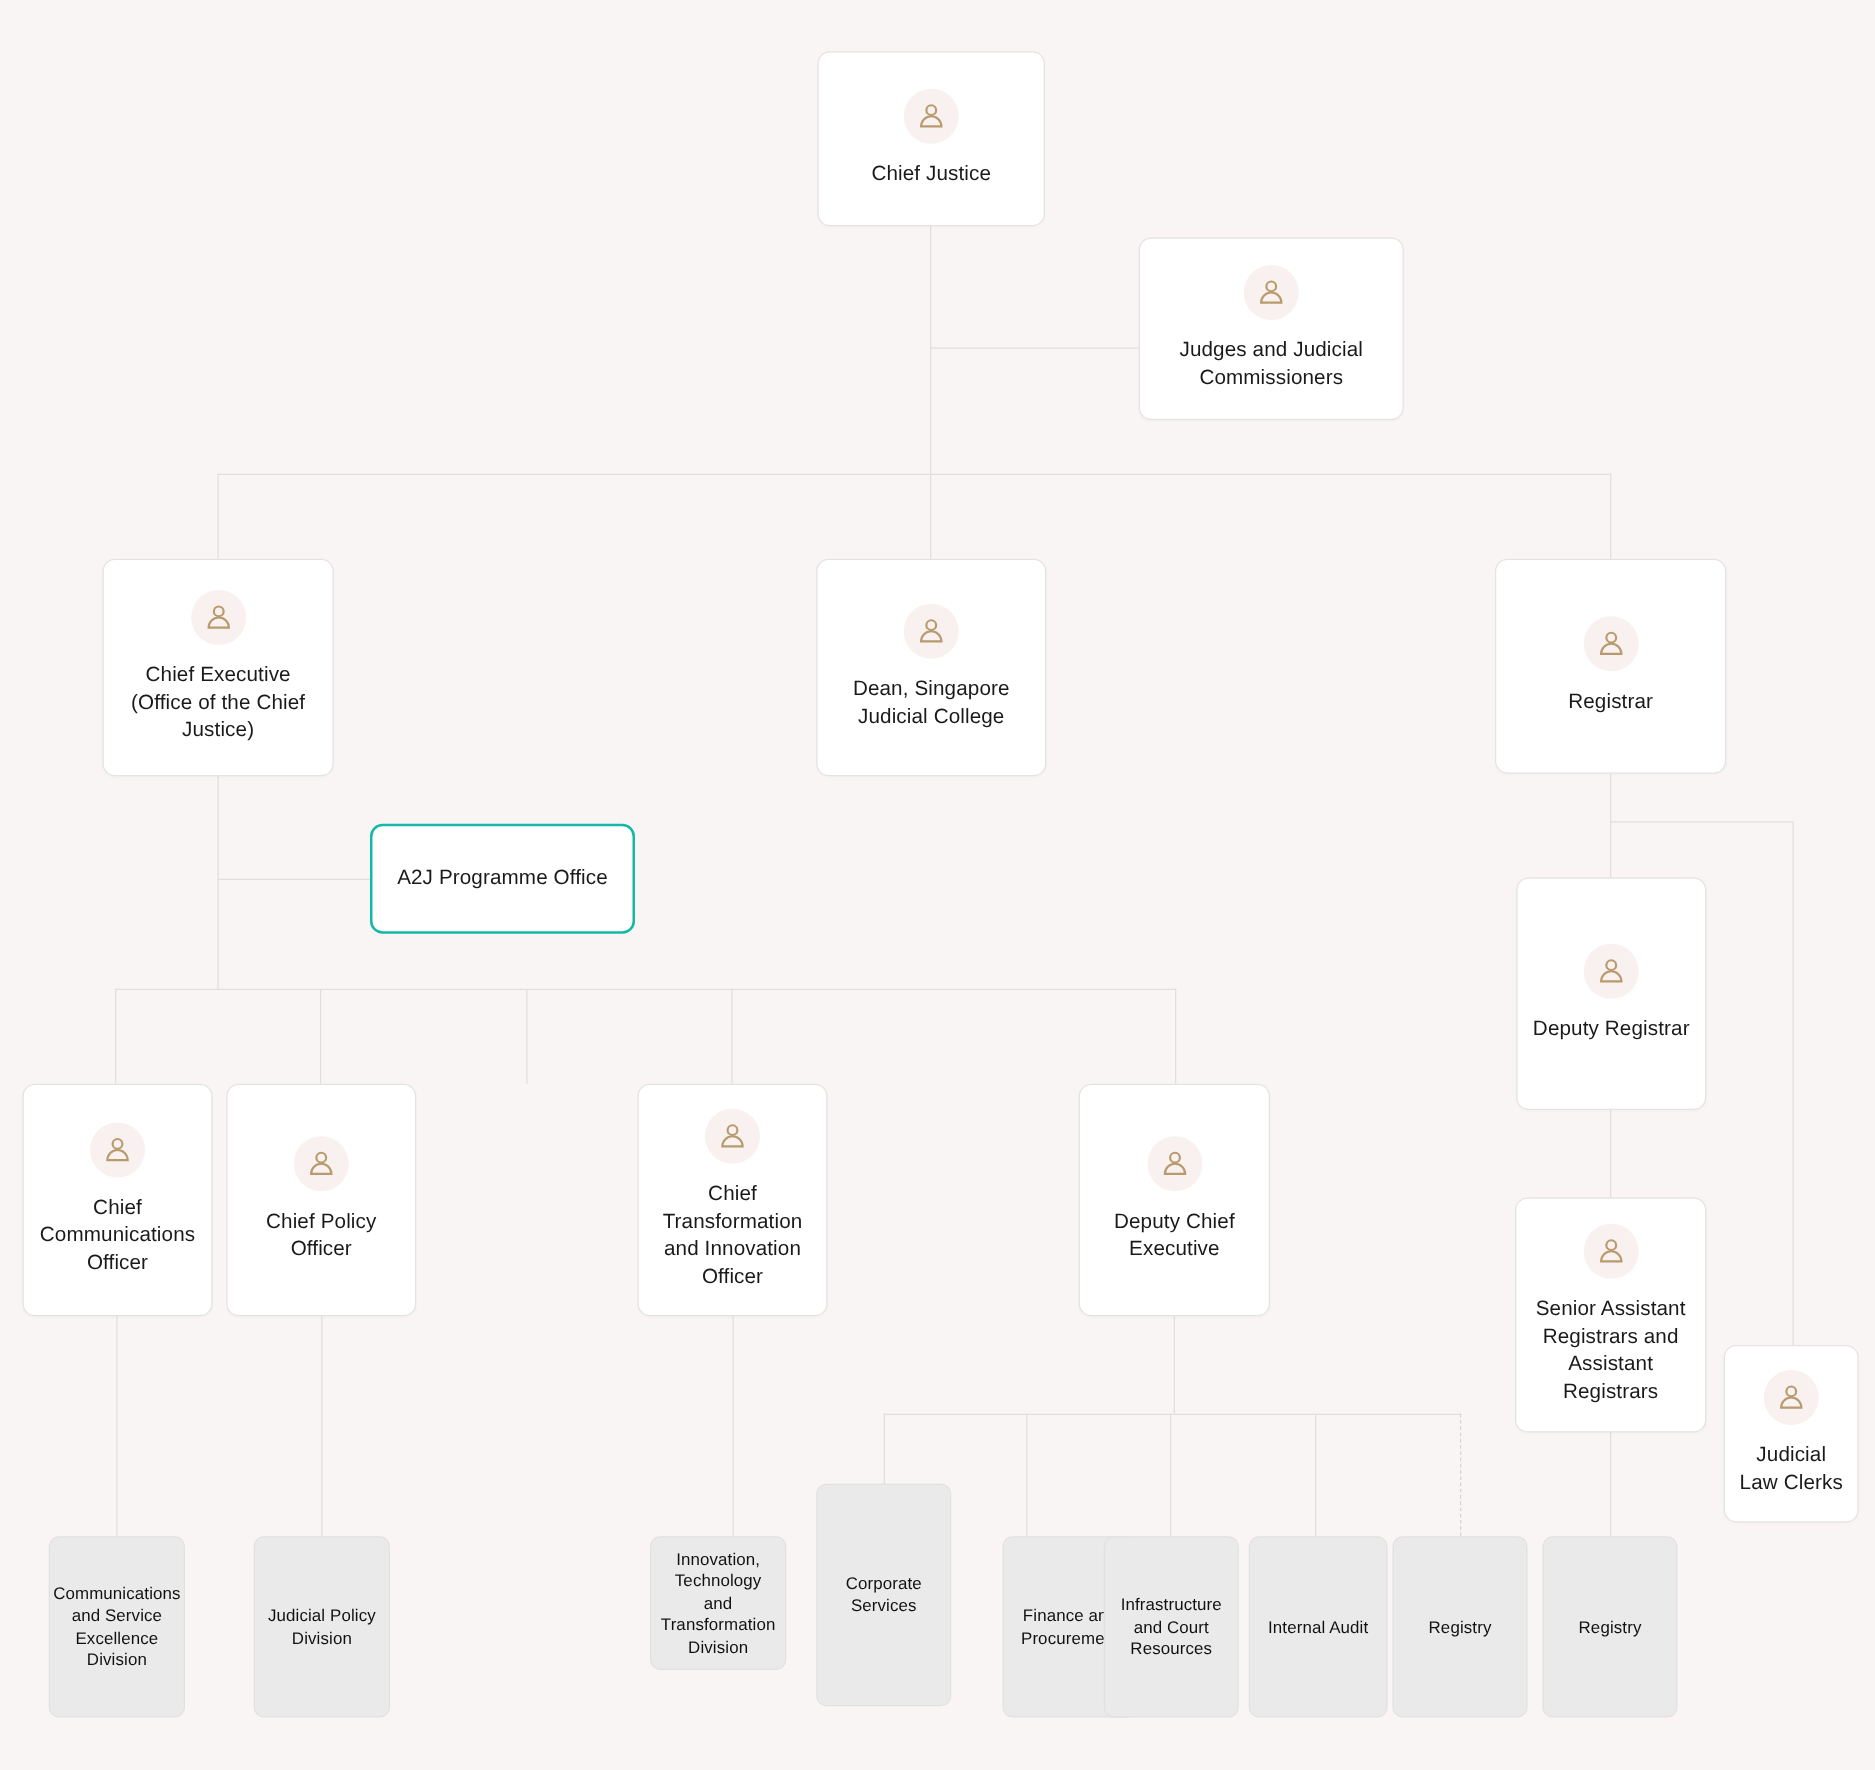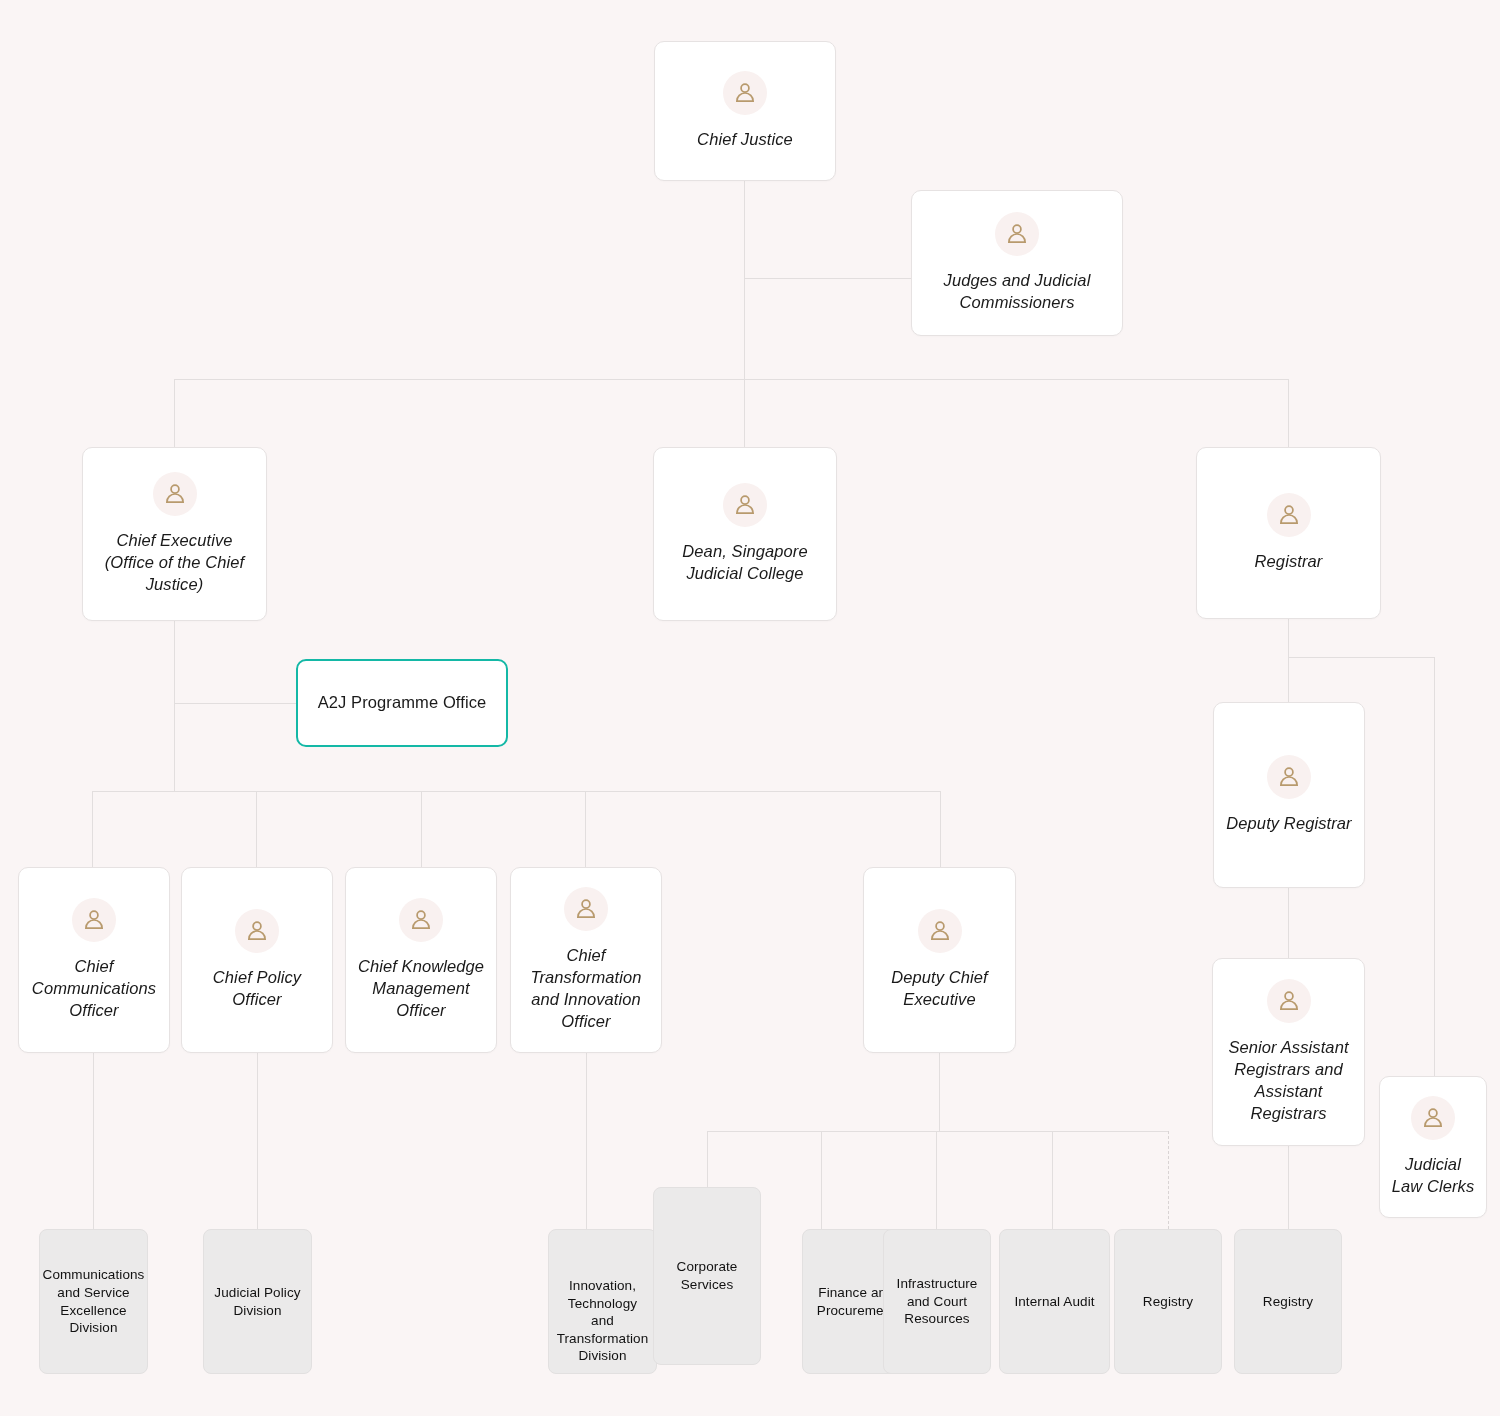--- a/index.html
+++ b/index.html
@@ -40,21 +40,20 @@
     flex-direction: column;
     align-items: center;
     justify-content: center;
     text-align: center;
     padding: 8px 10px;
   }
   .node.person {
     background: #ffffff;
     border: 1px solid #e6e2e2;
     box-shadow: 0 1px 2px rgba(0,0,0,0.02);
-    font-style: italic;
   }
   .node.plain {
     background: #ffffff;
     border: 2px solid #14b8a6;
   }
   .node.unit {
     background: #ebeaea;
     border: 1px solid #e2e0e0;
     border-radius: 8px;
   }
@@ -226,29 +225,20 @@
   <div class="node person" style="left:181px; top:867px; width:152px; height:186px;">
     <span class="avatar">
       <svg width="26" height="26" viewBox="0 0 24 24" fill="none" stroke="#b89a6d" stroke-width="1.6" stroke-linecap="round">
         <circle cx="12" cy="7.5" r="3.6"></circle>
         <path d="M4.5 19.5a7.5 7.5 0 0 1 15 0z"></path>
       </svg>
     </span>
     <span class="label">Chief Policy Officer</span>
   </div>
 
-  <div class="node person" style="left:345px; top:867px; width:152px; height:186px;">
-    <span class="avatar">
-      <svg width="26" height="26" viewBox="0 0 24 24" fill="none" stroke="#b89a6d" stroke-width="1.6" stroke-linecap="round">
-        <circle cx="12" cy="7.5" r="3.6"></circle>
-        <path d="M4.5 19.5a7.5 7.5 0 0 1 15 0z"></path>
-      </svg>
-    </span>
-    <span class="label">Chief Knowledge Management Officer</span>
-  </div>
 
   <div class="node person" style="left:863px; top:867px; width:153px; height:186px;">
     <span class="avatar">
       <svg width="26" height="26" viewBox="0 0 24 24" fill="none" stroke="#b89a6d" stroke-width="1.6" stroke-linecap="round">
         <circle cx="12" cy="7.5" r="3.6"></circle>
         <path d="M4.5 19.5a7.5 7.5 0 0 1 15 0z"></path>
       </svg>
     </span>
     <span class="label">Deputy Chief Executive</span>
   </div>
@@ -264,21 +254,21 @@
   </div>
 
   <div class="node unit" style="left:39px; top:1229px; width:109px; height:145px;">
     <span class="label">Communications and Service Excellence Division</span>
   </div>
 
   <div class="node unit" style="left:203px; top:1229px; width:109px; height:145px;">
     <span class="label">Judicial Policy Division</span>
   </div>
 
-  <div class="node unit" style="left:548px; top:1229px; width:109px; height:145px;justify-content:flex-end;">
+  <div class="node unit" style="left:520px; top:1229px; width:109px; height:107px;">
     <span class="label">Innovation, Technology and Transformation Division</span>
   </div>
 
   <div class="node unit" style="left:653px; top:1187px; width:108px; height:178px;">
     <span class="label">Corporate Services</span>
   </div>
 
   <div class="node unit" style="left:768px; top:1229px; width:108px; height:145px;margin-left:34px;">
     <span class="label">Finance and Procurement</span>
   </div>

